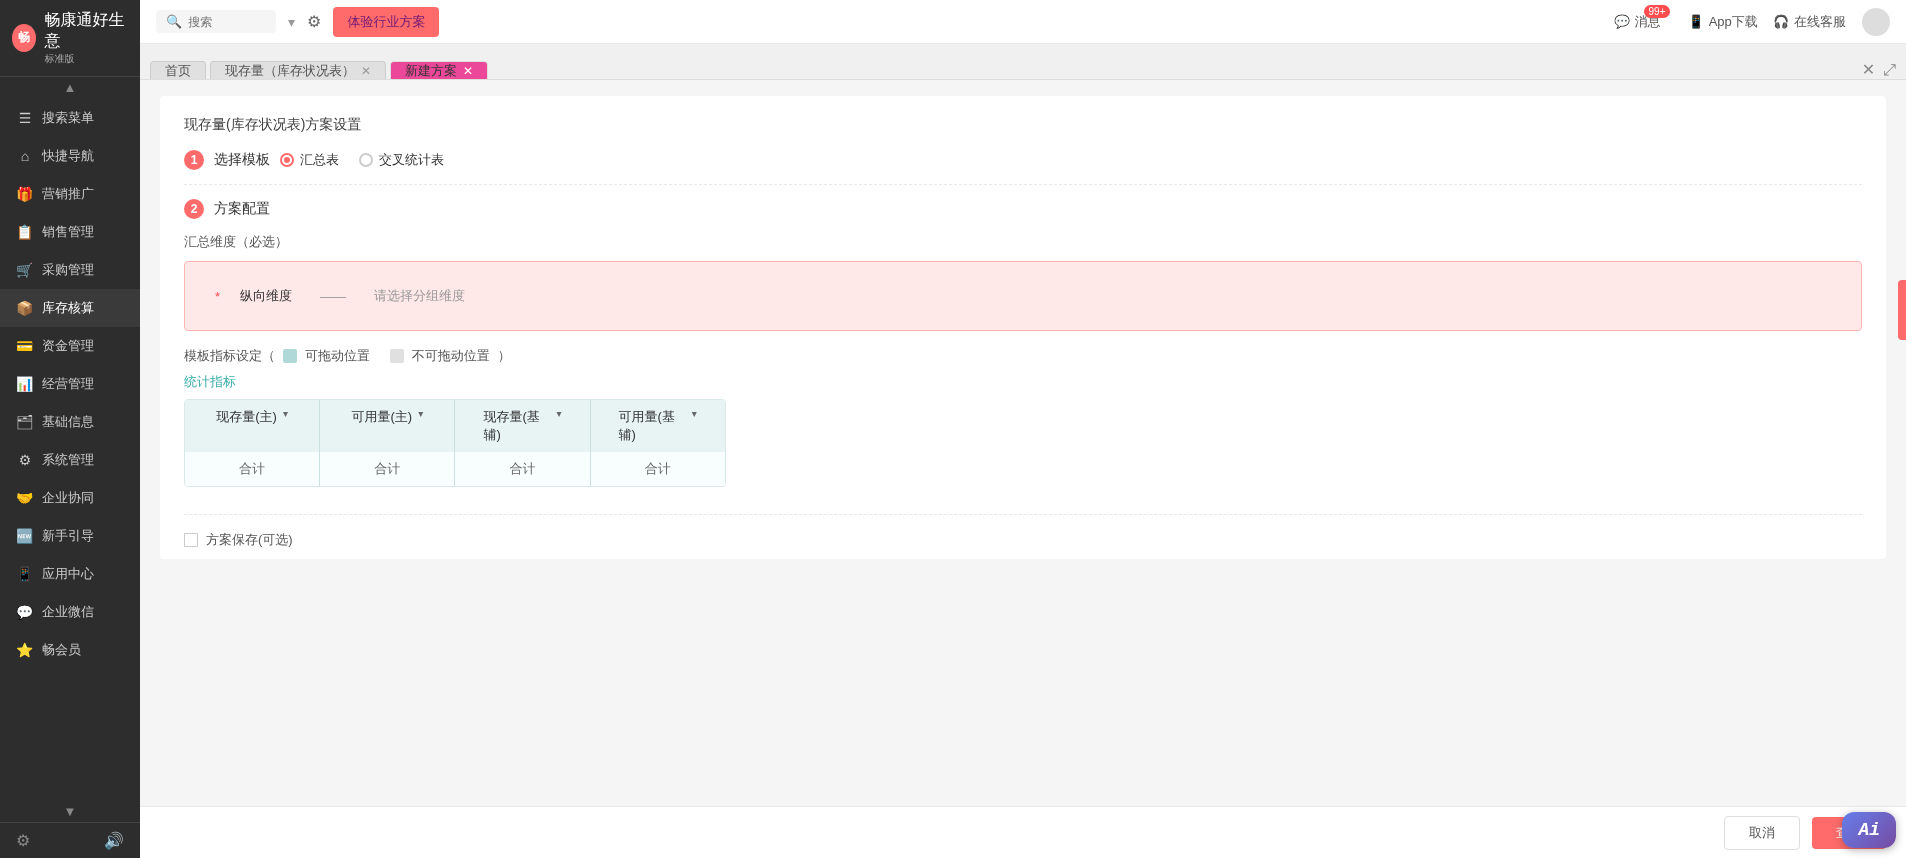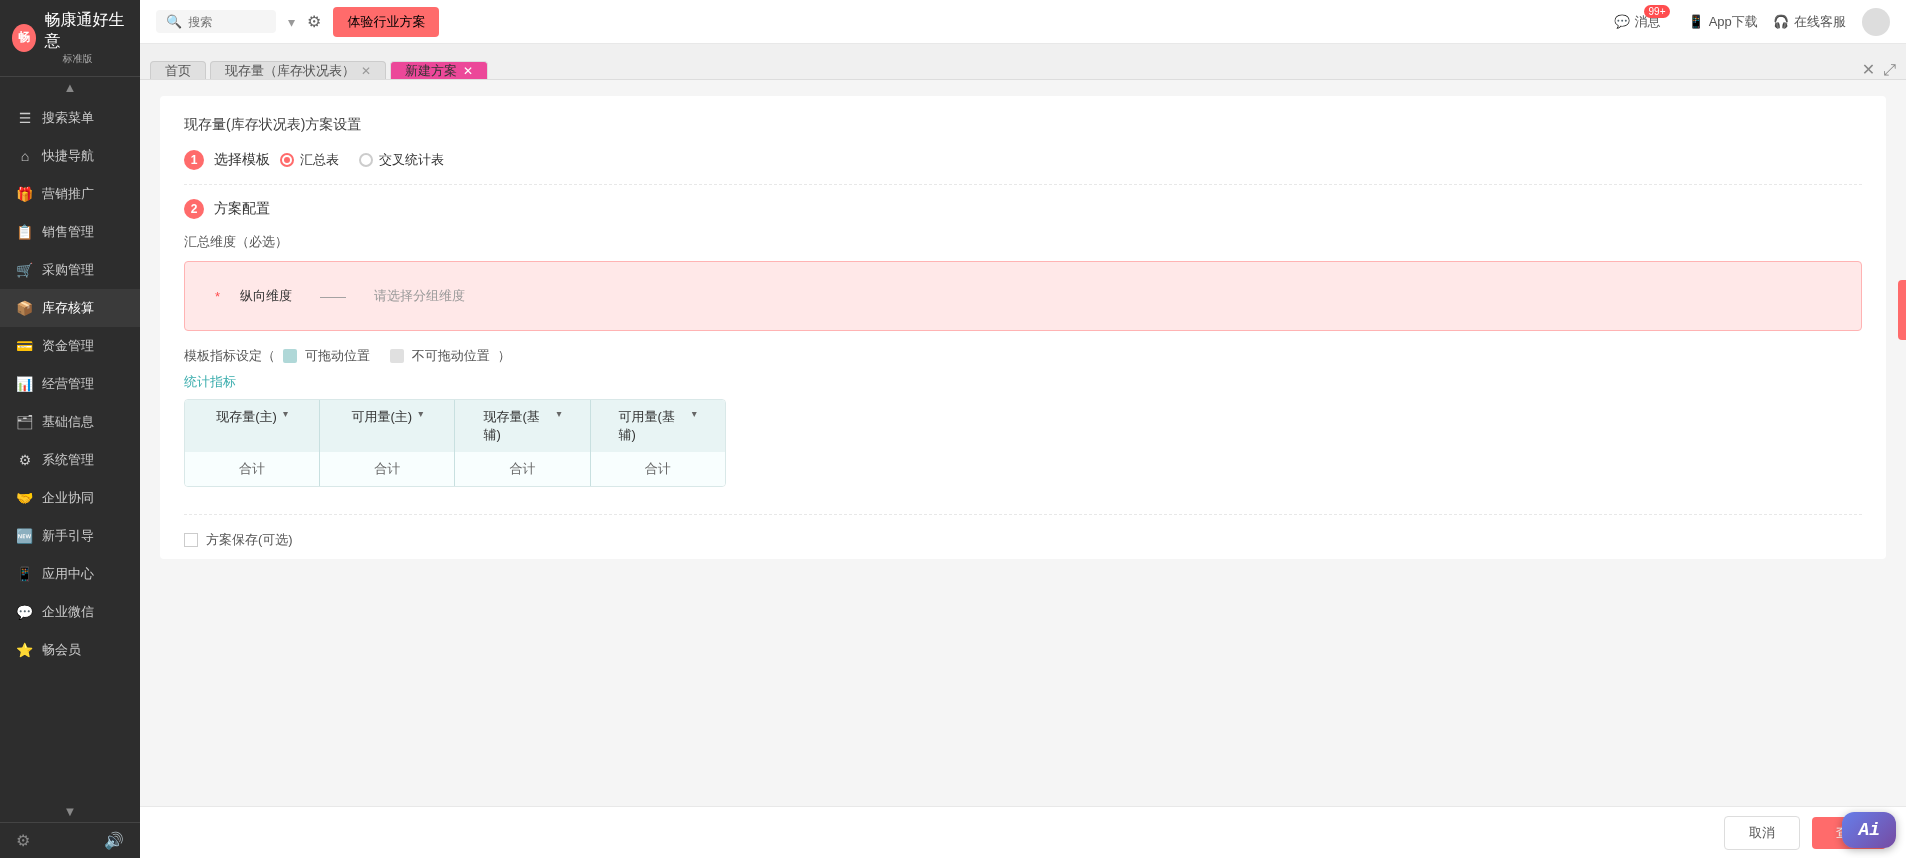--- a/index.html
+++ b/index.html
@@ -23,21 +23,21 @@
       gap: 8px;
     }
     .sidebar-logo-icon {
       width: 28px; height: 28px;
       background: #ff6b6b;
       border-radius: 50%;
       display: flex; align-items: center; justify-content: center;
       color: white; font-weight: bold; font-size: 12px;
     }
     .sidebar-logo-text { font-size: 16px; color: #fff; line-height: 1.3; }
-    .sidebar-logo-sub { font-size: 10px; color: #aaa; margin-left: 18px; }
+    .sidebar-logo-sub { font-size: 10px; color: #aaa; }
     .sidebar-scroll-up, .sidebar-scroll-down {
       height: 22px; display: flex; align-items: center; justify-content: center; cursor: pointer; color: #888;
     }
     .sidebar-nav { flex: 1; overflow: hidden; }
     .sidebar-item {
       display: flex; align-items: center; gap: 8px;
       padding: 10px 16px; cursor: pointer; color: #ccc;
       transition: background 0.2s;
     }
     .sidebar-item.active { background: #3a3a3a; color: #fff; }
@@ -73,21 +73,21 @@
       display: flex; align-items: center; gap: 6px;
       background: #f5f5f5; border-radius: 4px; padding: 4px 10px;
       width: 120px;
     }
     .topbar-search input {
       border: none; background: transparent; outline: none; font-size: 12px; width: 80px; color: #999;
     }
     .topbar-dropdown { font-size: 14px; color: #999; cursor: pointer; }
     .topbar-gear { font-size: 16px; color: #666; cursor: pointer; }
     .topbar-cta {
-      background: #ff6b6b; color: #000000; border: none; border-radius: 4px;
+      background: #ff6b6b; color: #701a75; border: none; border-radius: 4px;
       padding: 6px 14px; font-size: 13px; cursor: pointer;
     }
     .topbar-right { margin-left: auto; display: flex; align-items: center; gap: 16px; }
     .topbar-right-item { display: flex; align-items: center; gap: 4px; cursor: pointer; color: #555; font-size: 13px; position: relative; }
     .badge {
       background: #ff4d4f; color: #fff; border-radius: 8px;
       font-size: 10px; padding: 1px 5px; position: absolute; top: -8px; right: -10px;
     }
     .topbar-avatar { width: 28px; height: 28px; background: #ddd; border-radius: 50%; }
 

